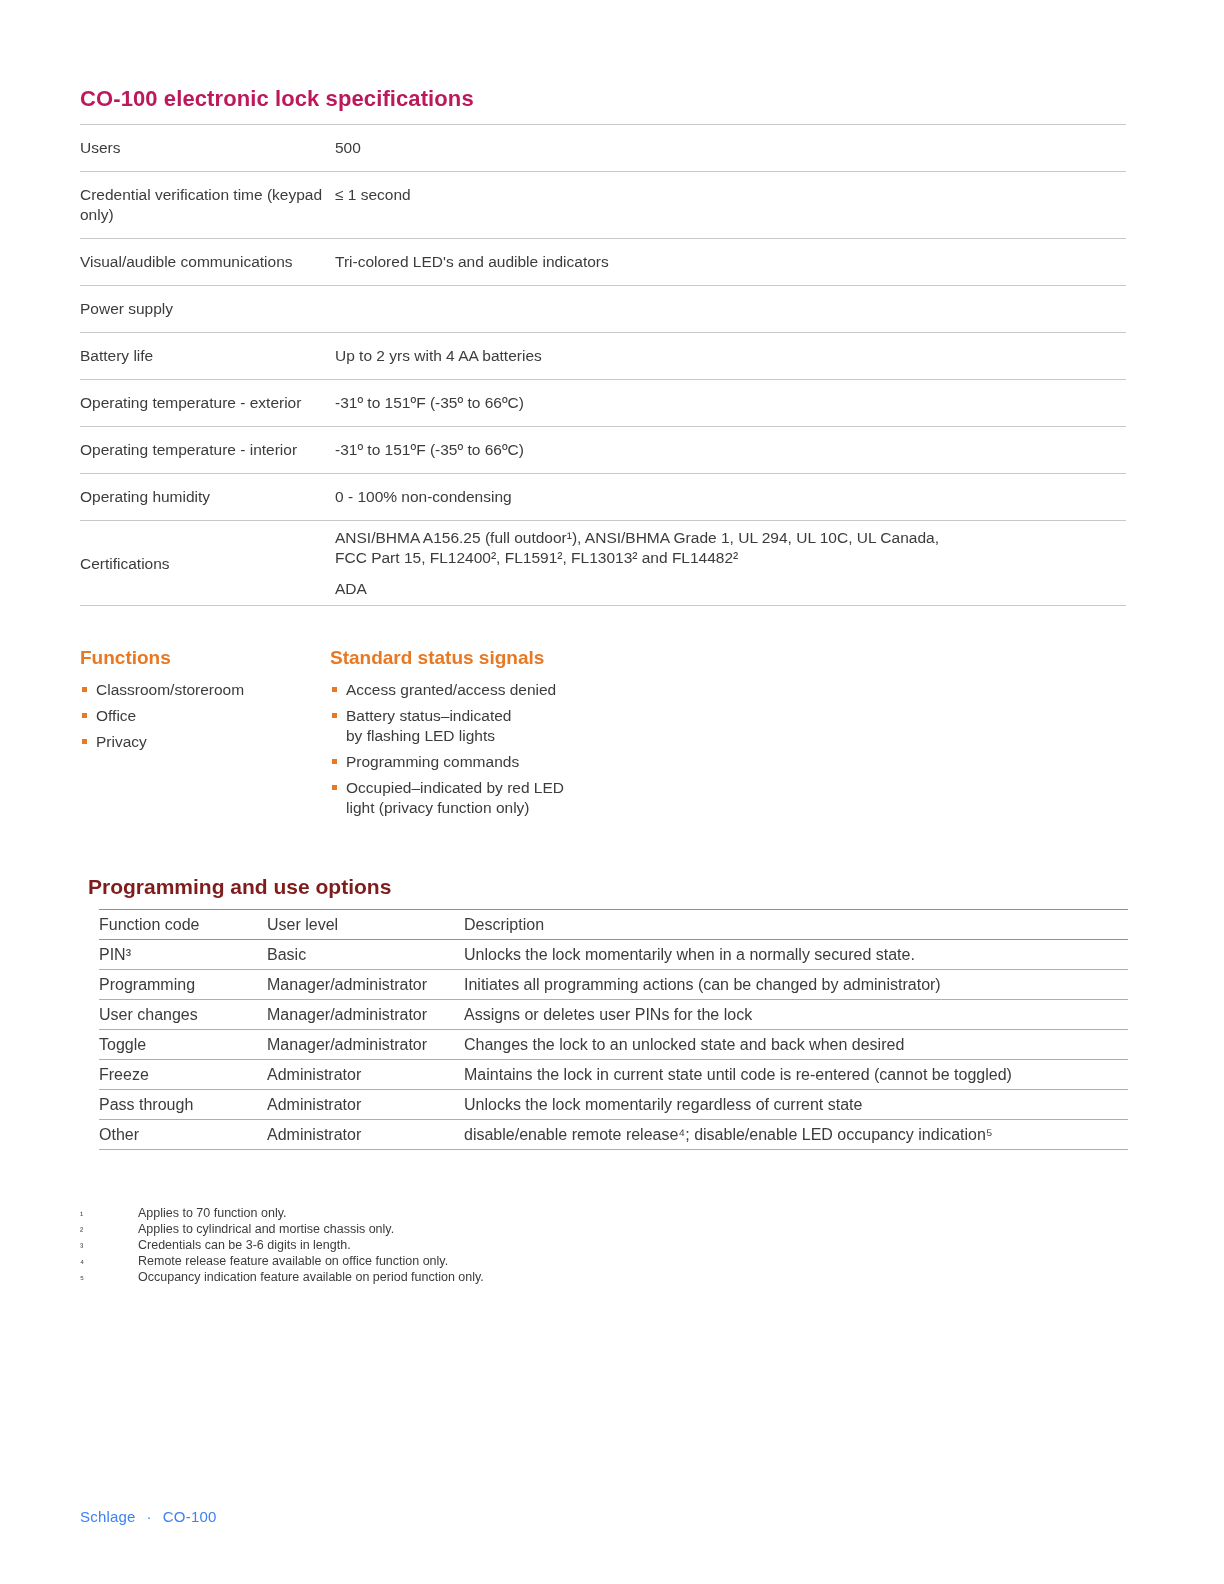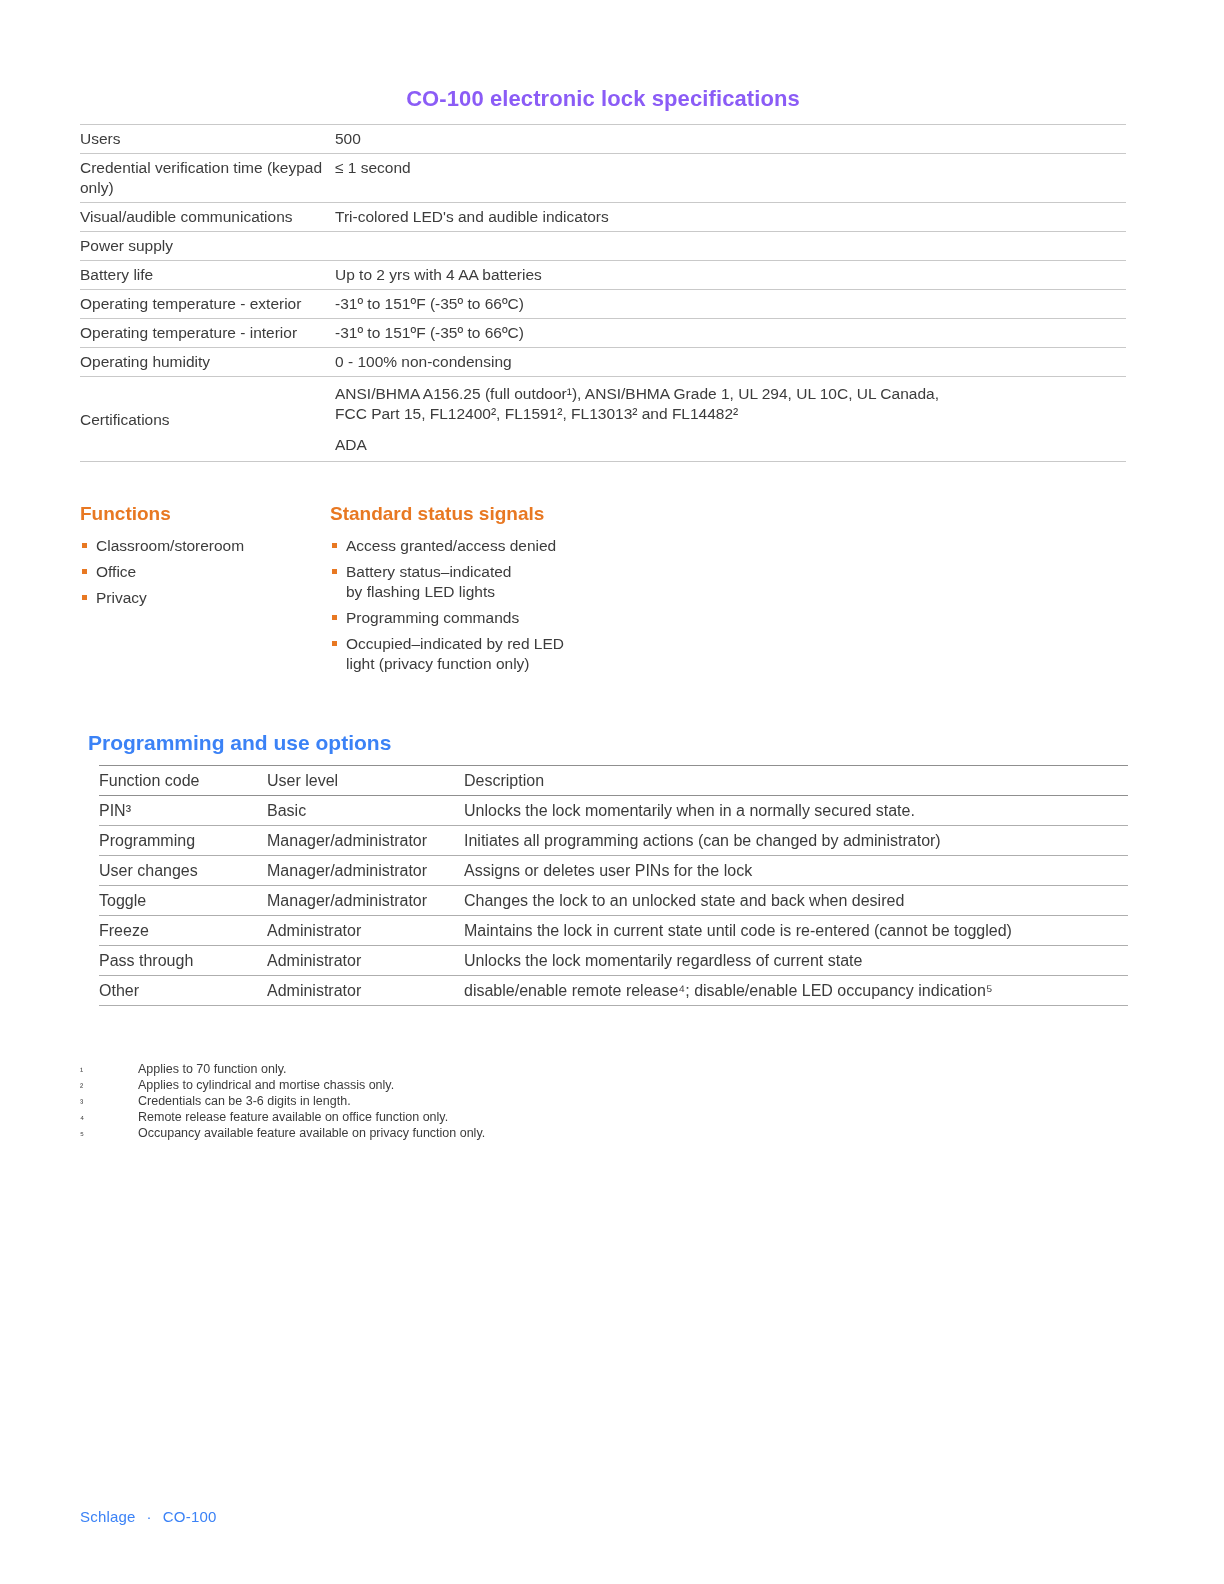--- a/index.html
+++ b/index.html
@@ -6,44 +6,44 @@
   .page {
     position:relative; width:1224px; height:1584px; background:#ffffff;
     font-family:"Liberation Sans","DejaVu Sans",sans-serif; color:#3c3c3c;
     overflow:hidden;
   }
   .content { position:absolute; left:80px; top:0; width:1046px; }
 
   
   h1.page-title {
     margin:86px 0 12px 0; font-size:22px; line-height:26px;
-    font-weight:700; color:#8b5cf6; letter-spacing:.1px;text-align:center;
+    font-weight:700; color:#be185d; letter-spacing:.1px;
   }
 
   
   .spec-table { border-bottom:1px solid #c9c9c9; font-size:15.5px; line-height:20px; }
-  .srow { display:flex; border-top:1px solid #c9c9c9; padding:4px 0; }
+  .srow { display:flex; border-top:1px solid #c9c9c9; padding:13px 0; }
   .slabel { flex:0 0 255px; }
   .svalue { flex:1; }
   .srow.cert { align-items:center; padding:7px 0 6px 0; }
   .cert-ada { margin-top:11px; }
 
   
   .two-col { display:flex; margin-top:40px; }
   .col-functions { flex:0 0 250px; }
   .col-signals { flex:1; }
   h2.orange { margin:0 0 10px 0; font-size:19px; line-height:24px; font-weight:700; color:#e87822; }
   ul.bullets { list-style:none; margin:0; padding:0; font-size:15.5px; line-height:20px; }
   .bullet-item { display:flex; margin-bottom:6px; }
   .bullet { flex:0 0 auto; width:5px; height:5px; background:#e87822; margin:7px 9px 0 2px; }
   .bl .line { display:block; }
 
   
   .programming { margin-top:50px; margin-left:8px; width:1040px; }
-  .prog-title { margin:0 0 10px 0; font-size:21px; line-height:25px; font-weight:700; color:#3b82f6; }
+  .prog-title { margin:0 0 10px 0; font-size:21px; line-height:25px; font-weight:700; color:#7f1d1d; }
   .ptable { font-size:16px; line-height:20px; border-top:1px solid #8f8f8f;margin-left:11px; }
   .prow { display:flex; border-bottom:1px solid #aeaeae; padding:4.5px 0; }
   .prow.phead { border-bottom-color:#8f8f8f; }
   .c1 { flex:0 0 168px; }
   .c2 { flex:0 0 197px; }
   .c3 { flex:1; padding-right:2px; }
   .c3 .line { display:block; }
 
   
   .footnotes { margin-top:56px; font-size:12.5px; line-height:15px; color:#3c3c3c; }
@@ -222,21 +222,21 @@
       <div class="fn">
         <span class="fn-marker">³</span>
         <span class="fn-text">Credentials can be 3-6 digits in length.</span>
       </div>
       <div class="fn">
         <span class="fn-marker">⁴</span>
         <span class="fn-text">Remote release feature available on office function only.</span>
       </div>
       <div class="fn">
         <span class="fn-marker">⁵</span>
-        <span class="fn-text">Occupancy available feature available on privacy function only.</span>
+        <span class="fn-text">Occupancy indication feature available on period function only.</span>
       </div>
     </section>
   </main>
 
   <footer class="page-footer">
     <span>Schlage</span>
     <span class="sep">·</span>
     <span>CO-100</span>
   </footer>
 </div>

